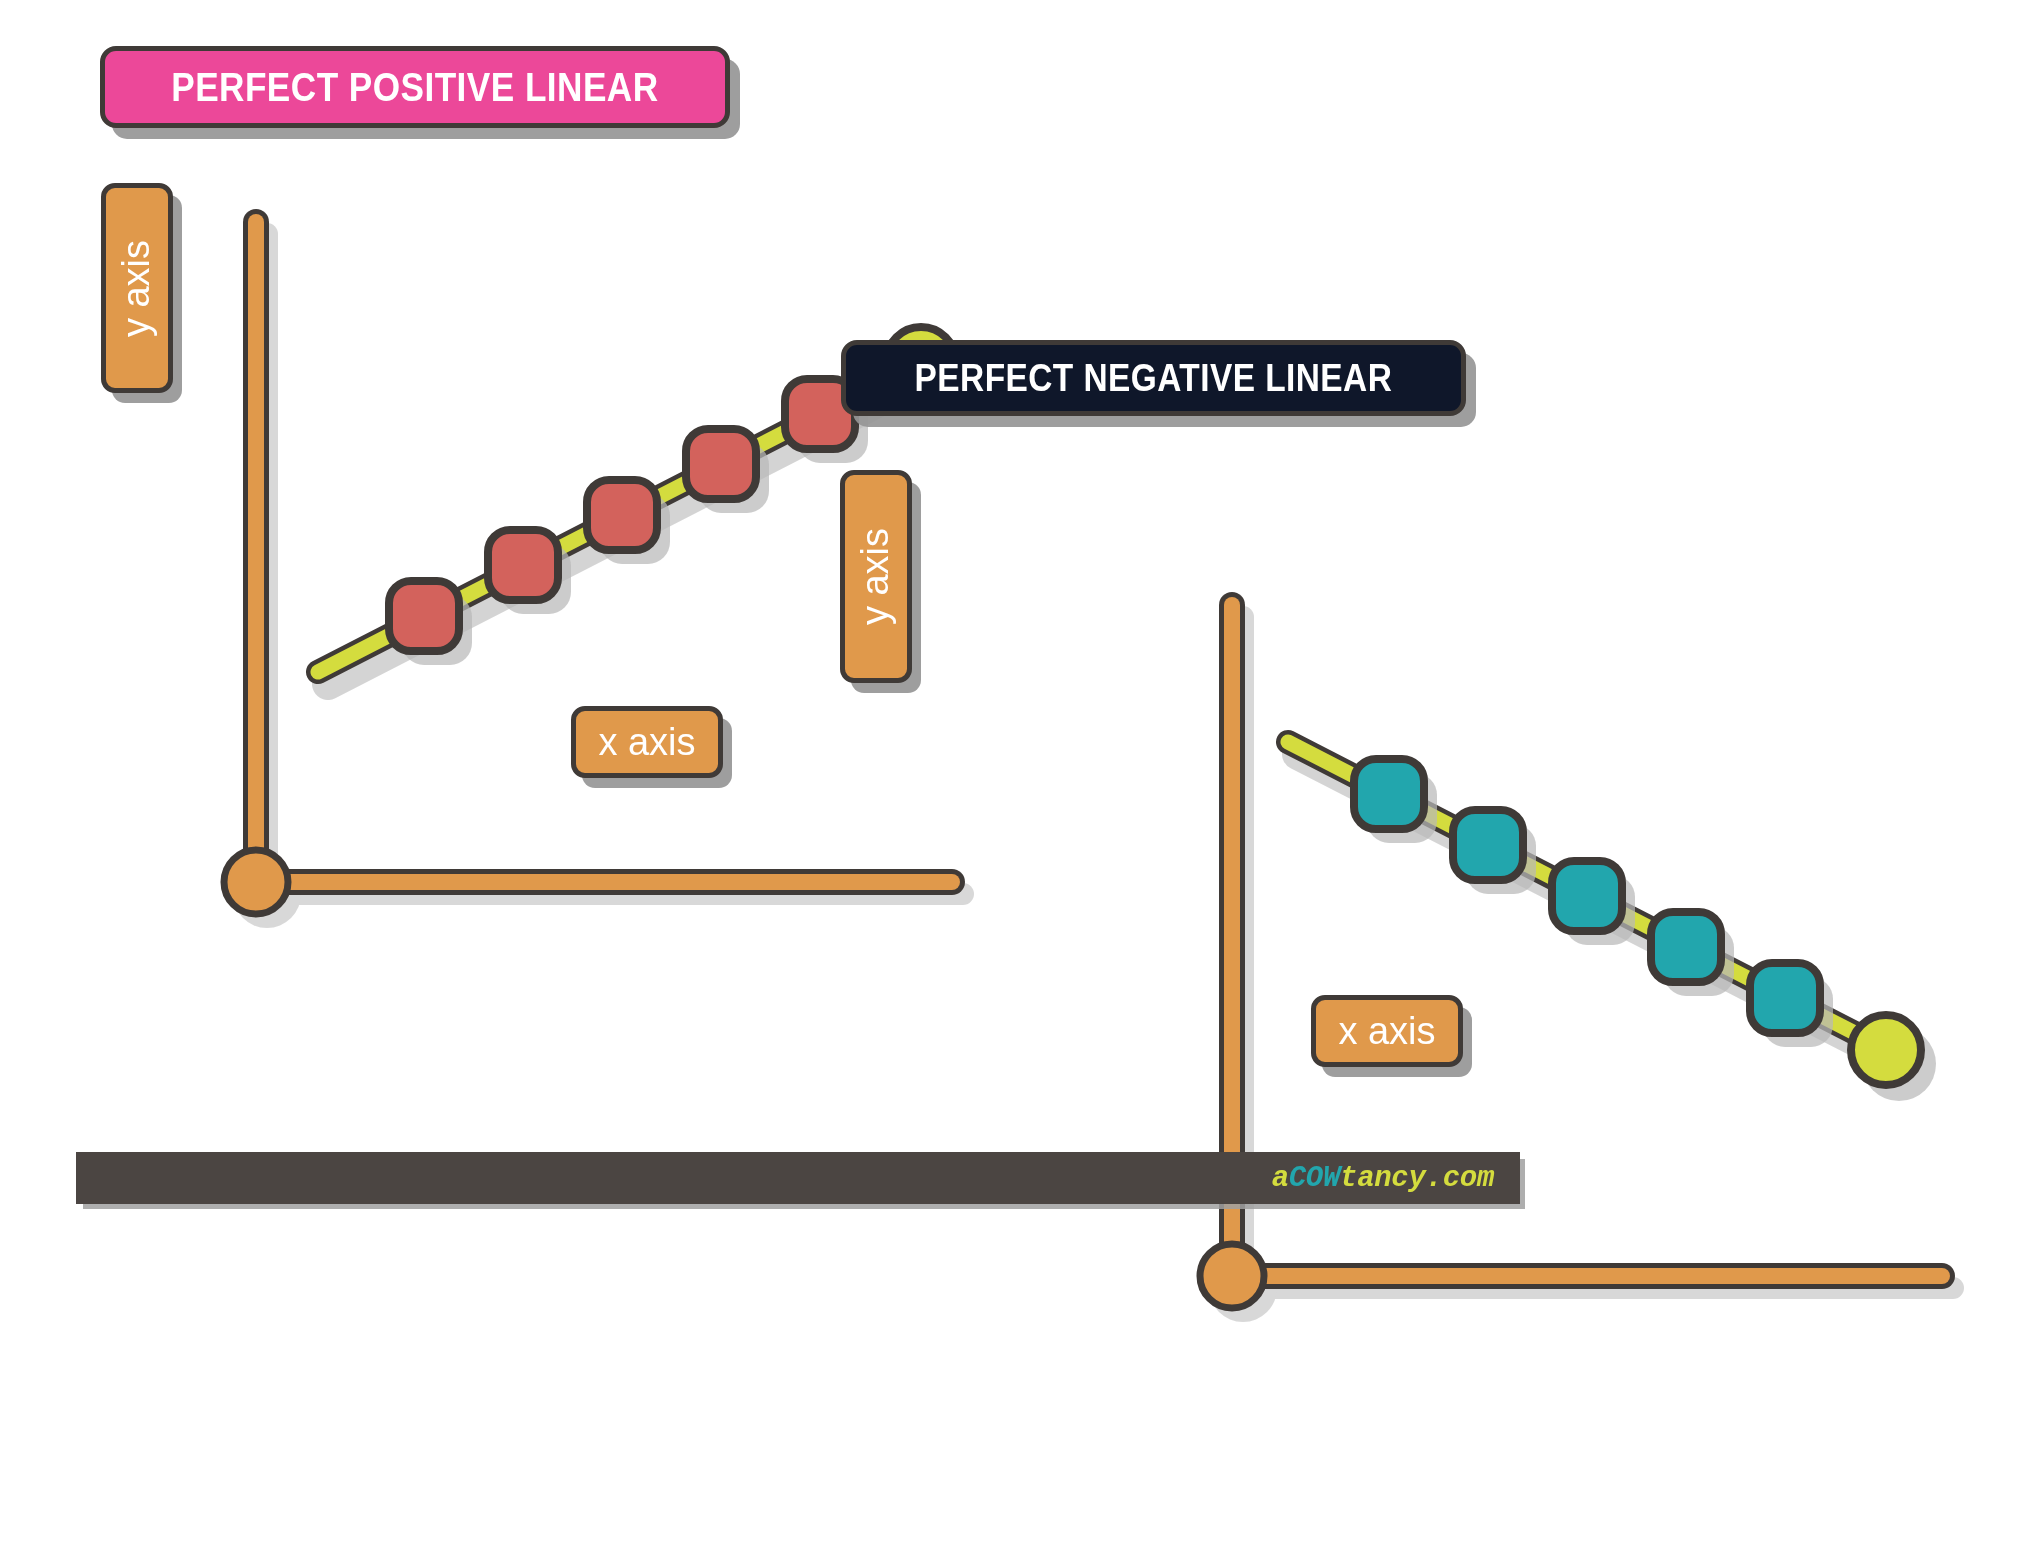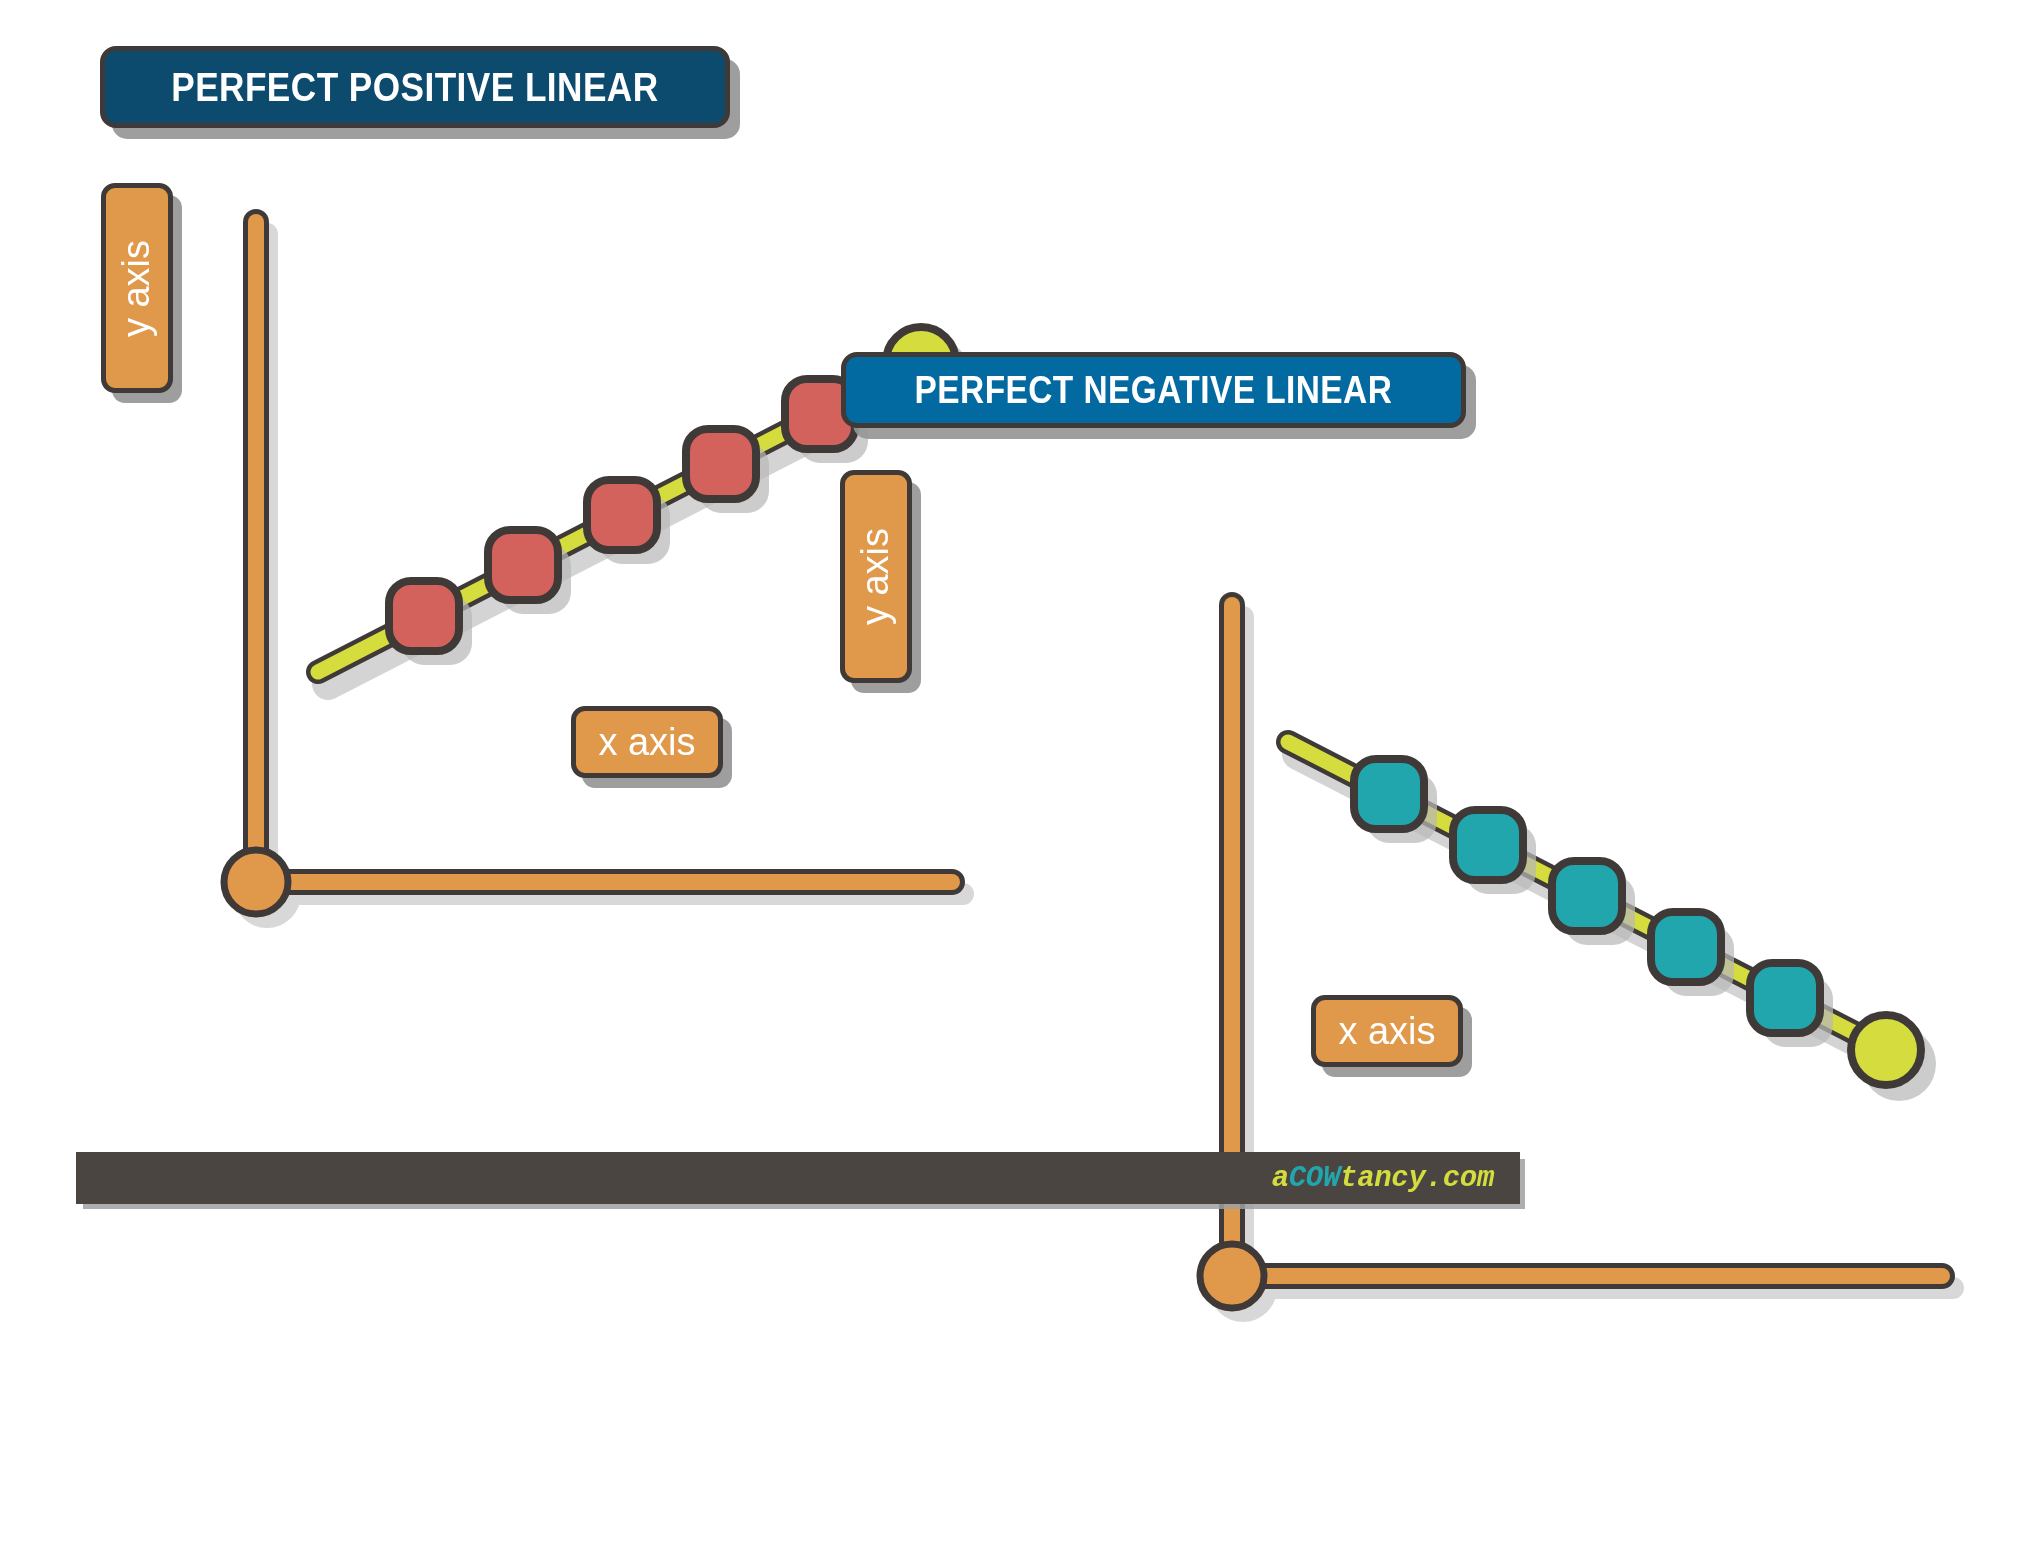--- a/index.html
+++ b/index.html
@@ -49,31 +49,30 @@
     font-weight: bold;
     transform: scaleX(0.88);
     white-space: nowrap;
   }
 
   #banner-positive {
     left: 100px;
     top: 46px;
     width: 630px;
     height: 82px;
-    background: #0c4a6e;
+    background: #ec4899;
     font-size: 40px;
   }
   #banner-negative {
     left: 841px;
     top: 340px;
     width: 625px;
     height: 76px;
-    background: #0369a1;
+    background: #0f172a;
     font-size: 38px;
-    margin-top: 12px;
   }
 
   
   .chip {
     position: absolute;
     box-sizing: border-box;
     background: #e0994b;
     border: 5px solid #3f3a37;
     border-radius: 14px;
     display: flex;

